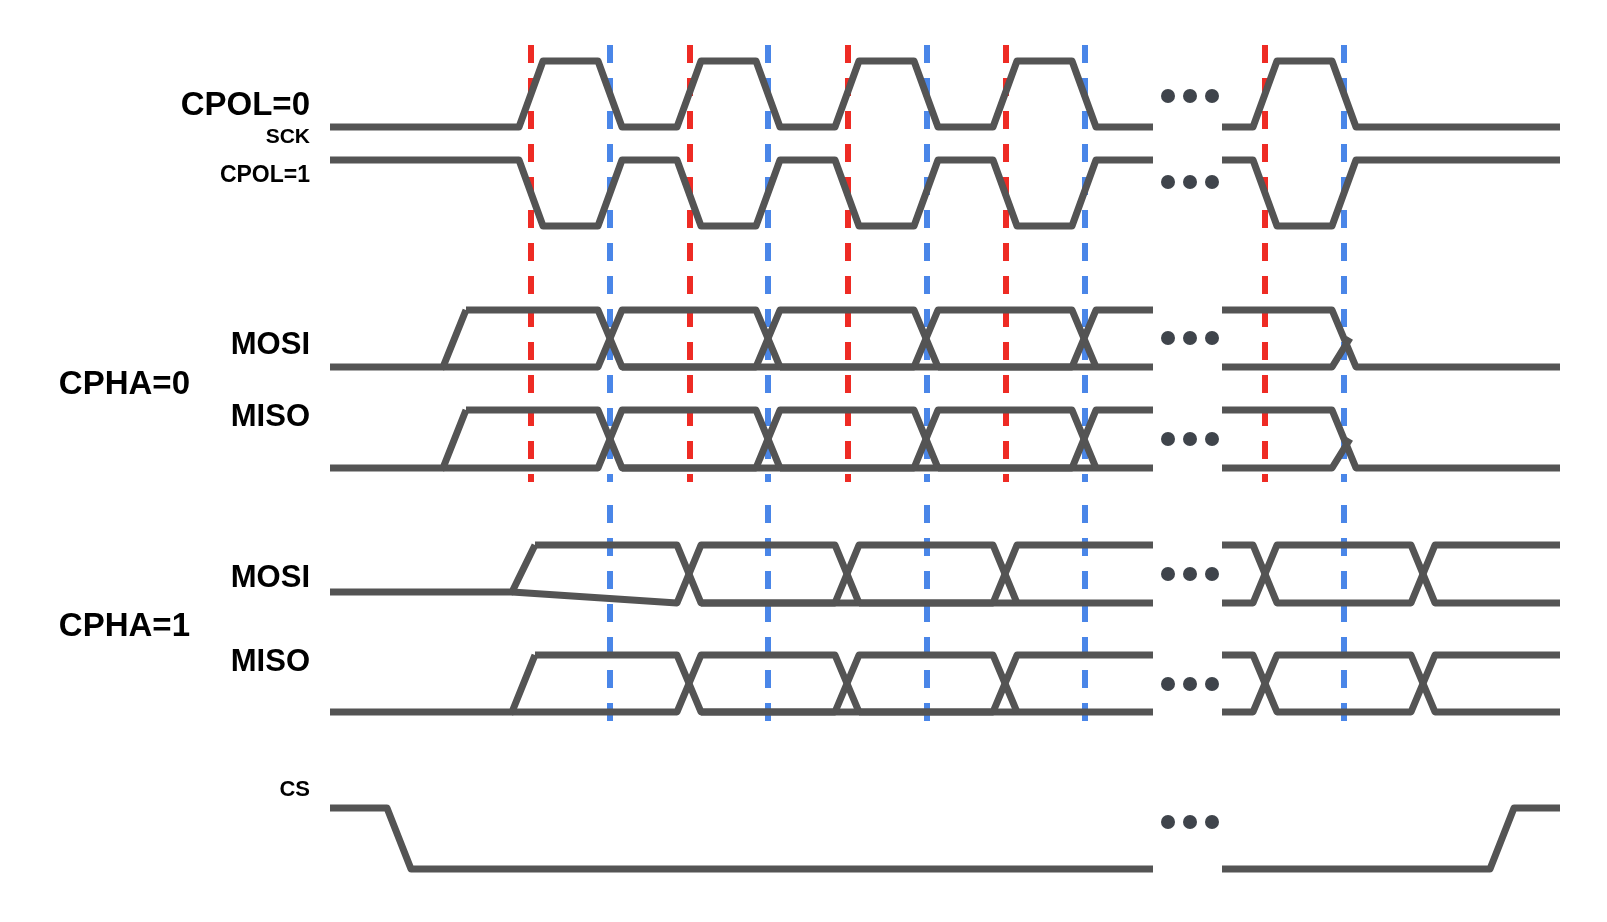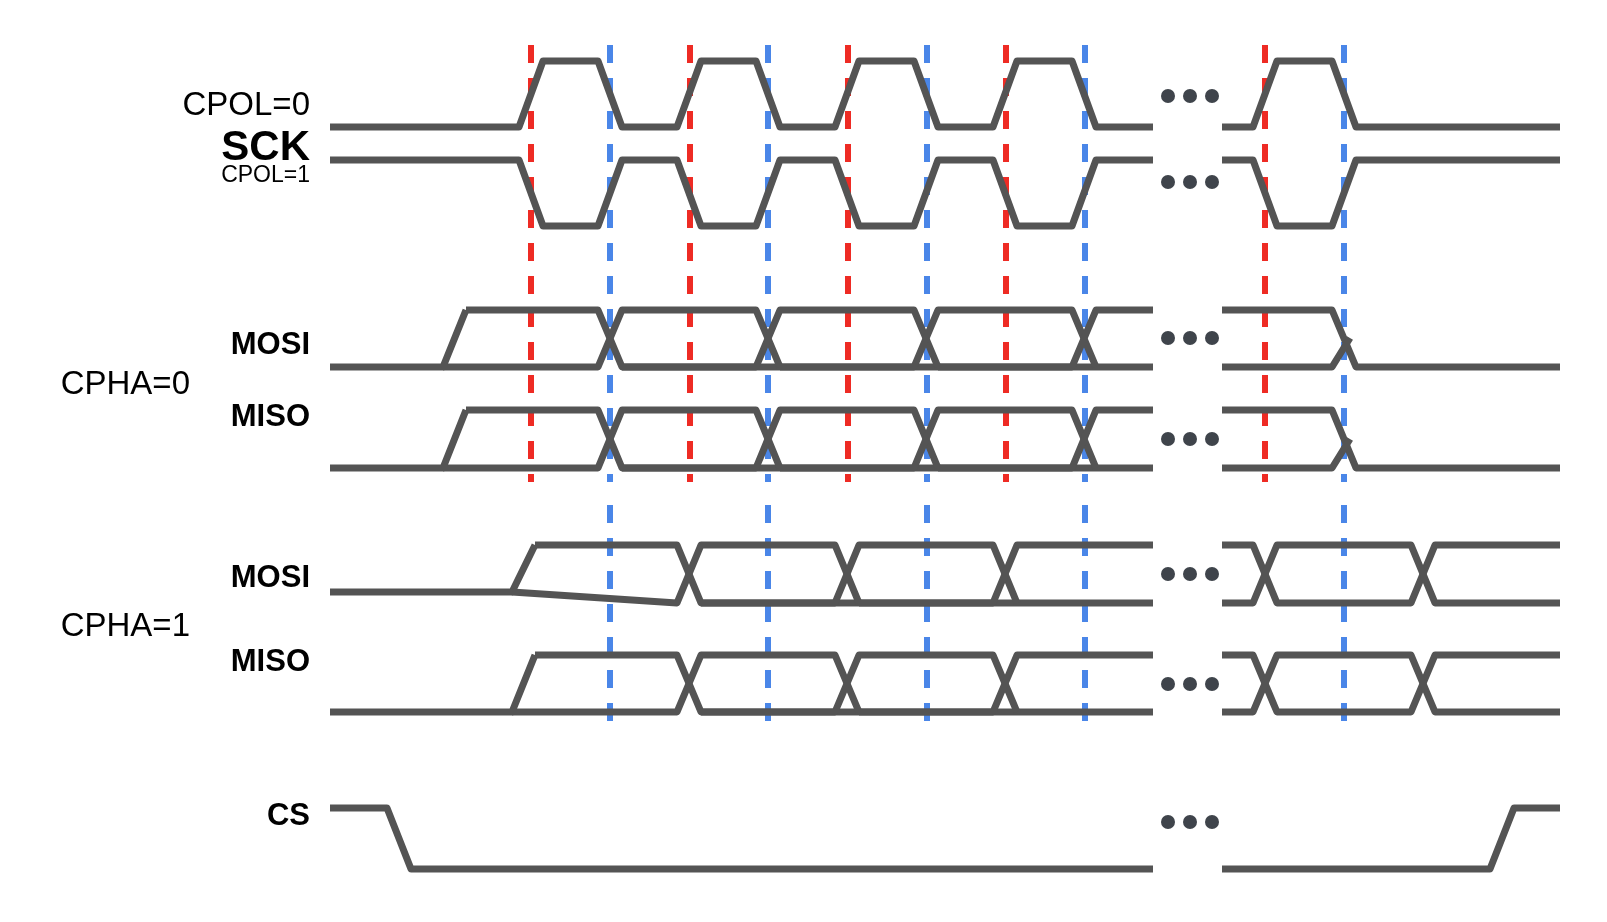--- a/index.html
+++ b/index.html
@@ -27,21 +27,21 @@
     height: 922px;
     display: block;
   }
   .lbl {
     position: absolute;
     white-space: nowrap;
     color: #000000;
     line-height: 1;
   }
   .lbl-bold { font-weight: bold; }
-  .lbl-reg  { font-weight: normal; }
+  .lbl-reg  { font-weight: bold; }
   .lbl-r { text-align: right; }
 </style>
 </head>
 <body>
 
 <div id="diagram-root">
 
   <svg class="wave-canvas" viewBox="0 0 1607 922">
 
     <g stroke="#ee2b24" stroke-width="6" stroke-dasharray="18,15" fill="none">
@@ -173,33 +173,33 @@
 
       <g>
         <circle cx="1168" cy="822" r="7"></circle>
           <circle cx="1190" cy="822" r="7"></circle>
           <circle cx="1212" cy="822" r="7"></circle>
       </g>
     </g>
 
   </svg>
 
-  <div class="lbl lbl-bold lbl-r" style="left:60px; top:125px; width:250px; font-size:42px;">SCK</div>
+  <div class="lbl lbl-bold lbl-r" style="left:60px; top:125px; width:250px; font-size:21px;">SCK</div>
 
   <div class="lbl lbl-reg lbl-r" style="left:60px; top:87px; width:250px; font-size:33px;">CPOL=0</div>
 
   <div class="lbl lbl-reg lbl-r" style="left:60px; top:163px; width:250px; font-size:23px;">CPOL=1</div>
 
   <div class="lbl lbl-reg lbl-r" style="left:-60px; top:366px; width:250px; font-size:33px;">CPHA=0</div>
 
   <div class="lbl lbl-bold lbl-r" style="left:60px; top:328px; width:250px; font-size:31px;">MOSI</div>
 
   <div class="lbl lbl-bold lbl-r" style="left:60px; top:400px; width:250px; font-size:31px;">MISO</div>
 
   <div class="lbl lbl-reg lbl-r" style="left:-60px; top:608px; width:250px; font-size:33px;">CPHA=1</div>
 
   <div class="lbl lbl-bold lbl-r" style="left:60px; top:561px; width:250px; font-size:31px;">MOSI</div>
 
   <div class="lbl lbl-bold lbl-r" style="left:60px; top:645px; width:250px; font-size:31px;">MISO</div>
 
-  <div class="lbl lbl-bold lbl-r" style="left:60px; top:799px; width:250px; font-size:31px;">CS</div>
+  <div class="lbl lbl-bold lbl-r" style="left:60px; top:778px; width:250px; font-size:22px;">CS</div>
 
 </div>
 
 </body></html>

